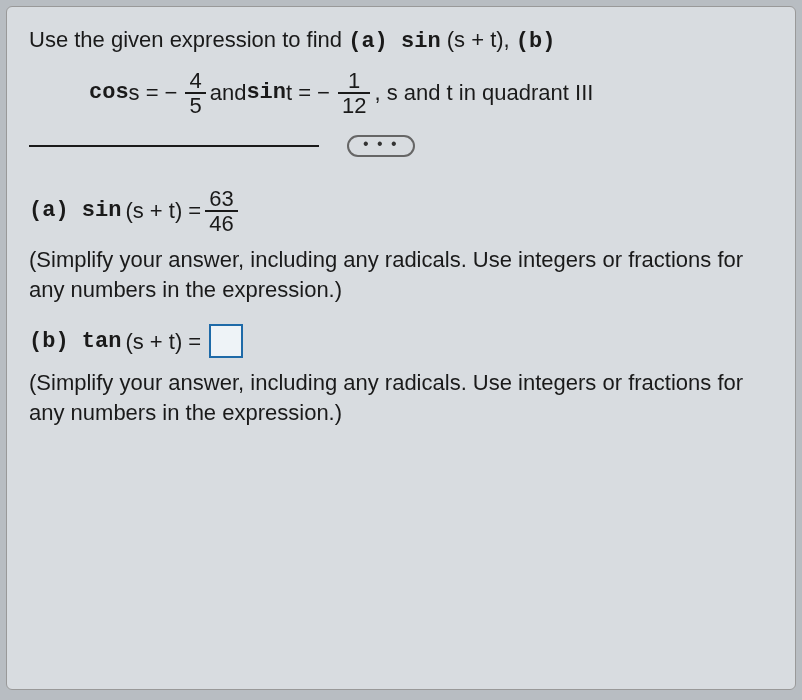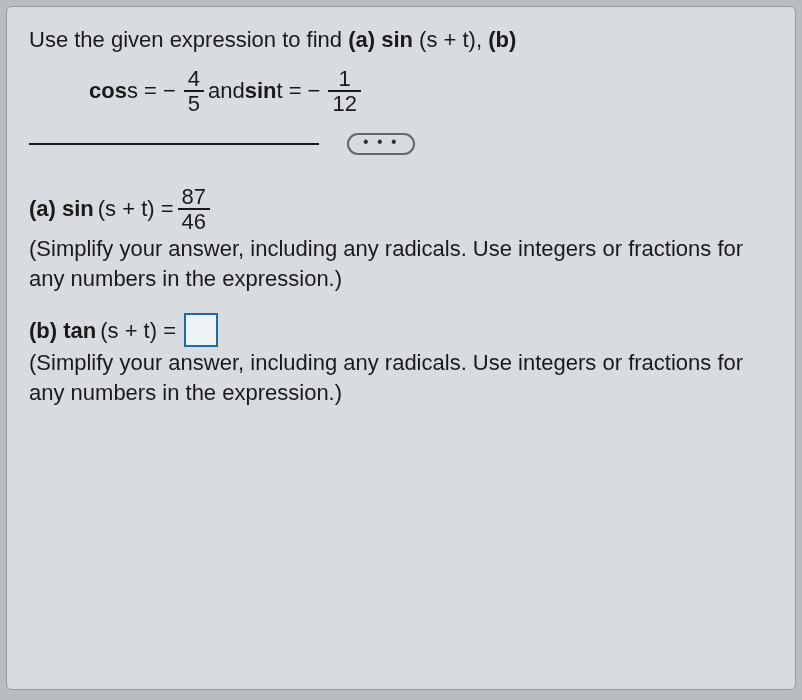--- a/index.html
+++ b/index.html
@@ -17,21 +17,21 @@
     border: 1px solid #999;
     border-radius: 6px;
     margin: 6px;
     padding: 18px 22px 22px 22px;
     color: #1a1a1a;
     font-size: 22px;
     line-height: 1.35;
     position: relative;
     height: 684px;
   }
-  .bold { font-weight: 700; }
+  .bold { font-weight: 700; font-family: Liberation Mono, monospace; }
   .prompt-line { margin-bottom: 2px; }
   .given-row {
     display: flex;
     align-items: center;
     justify-content: flex-start;
     margin-top: 12px;
     margin-bottom: 18px;
     padding-left: 60px;
     gap: 0;
     flex-wrap: nowrap;
@@ -81,21 +81,21 @@
     color: #333;
     position: relative;
     top: -2px;
   }
   .part-row {
     display: flex;
     align-items: center;
     margin-top: 6px;
   }
   .instr {
-    margin-top: 1px;
+    margin-top: 10px;
     margin-bottom: 20px;
   }
   .answer-box {
     display: inline-block;
     width: 34px;
     height: 34px;
     border: 2.5px solid #1e6aa8;
     background: #eef3f7;
     vertical-align: middle;
     margin-left: 4px;
@@ -129,34 +129,35 @@
     <span class="inline-math">
       <span class="bold">sin</span>
       <span> t = </span>
       <span class="neg">−</span>
       <span class="frac">
         <span class="num">1</span>
         <span class="bar"></span>
         <span class="den">12</span>
       </span>
     </span>
+    <span>, s and t in quadrant III</span>
   </div>
 
   <div class="divider-wrap">
     <div class="hr"></div>
     <div class="ellipsis-pill">
       <span>• • •</span>
     </div>
   </div>
 
   <div class="part-row">
     <span class="bold mrgap">(a) sin</span>
     <span> (s + t) = </span>
     <span class="frac">
-      <span class="num">87</span>
+      <span class="num">63</span>
       <span class="bar"></span>
       <span class="den">46</span>
     </span>
   </div>
   <div class="instr">(Simplify your answer, including any radicals. Use integers or fractions for any numbers in the expression.)</div>
 
   <div class="part-row">
     <span class="bold mrgap">(b) tan</span>
     <span class="mrgap"> (s + t) =</span>
     <span class="answer-box"></span>

